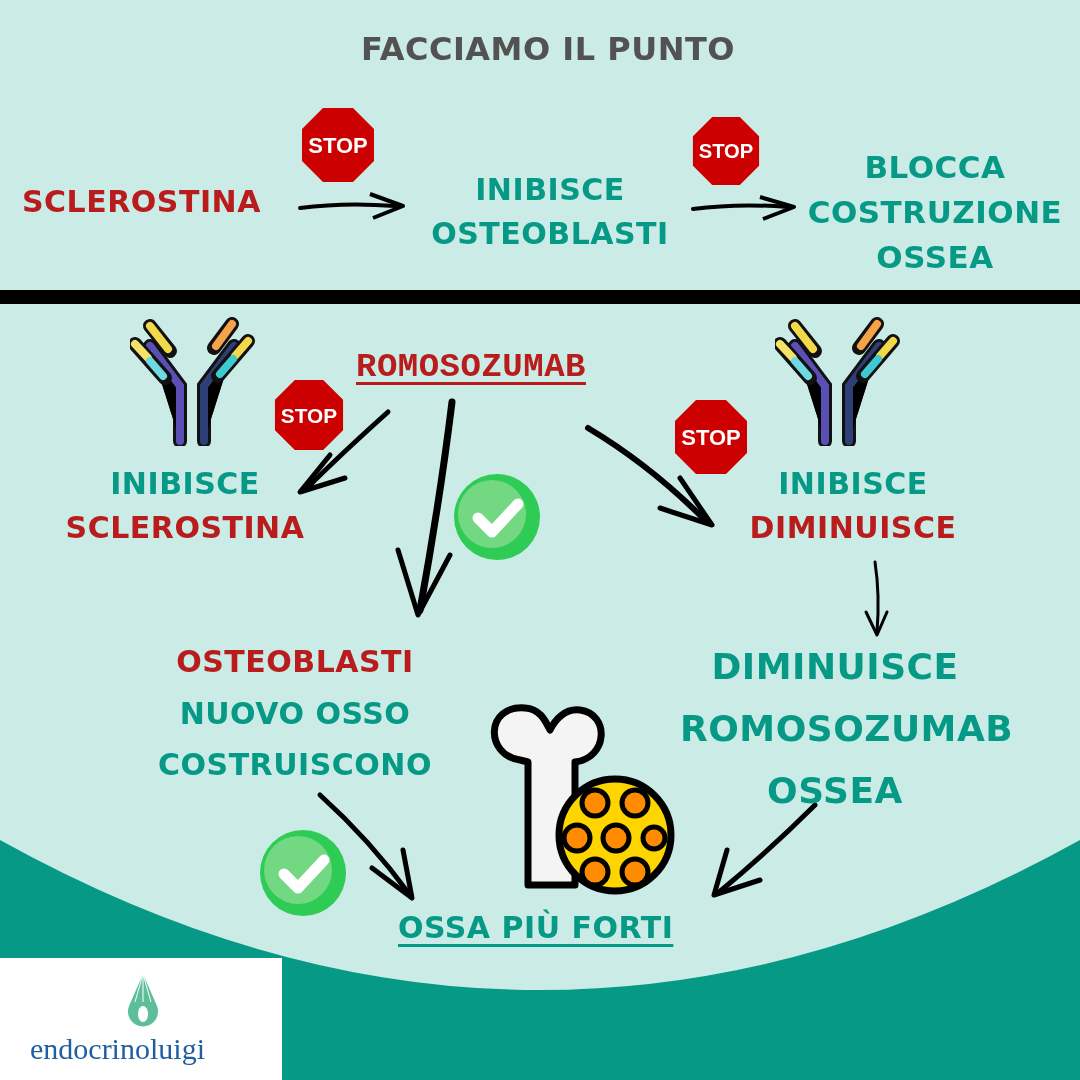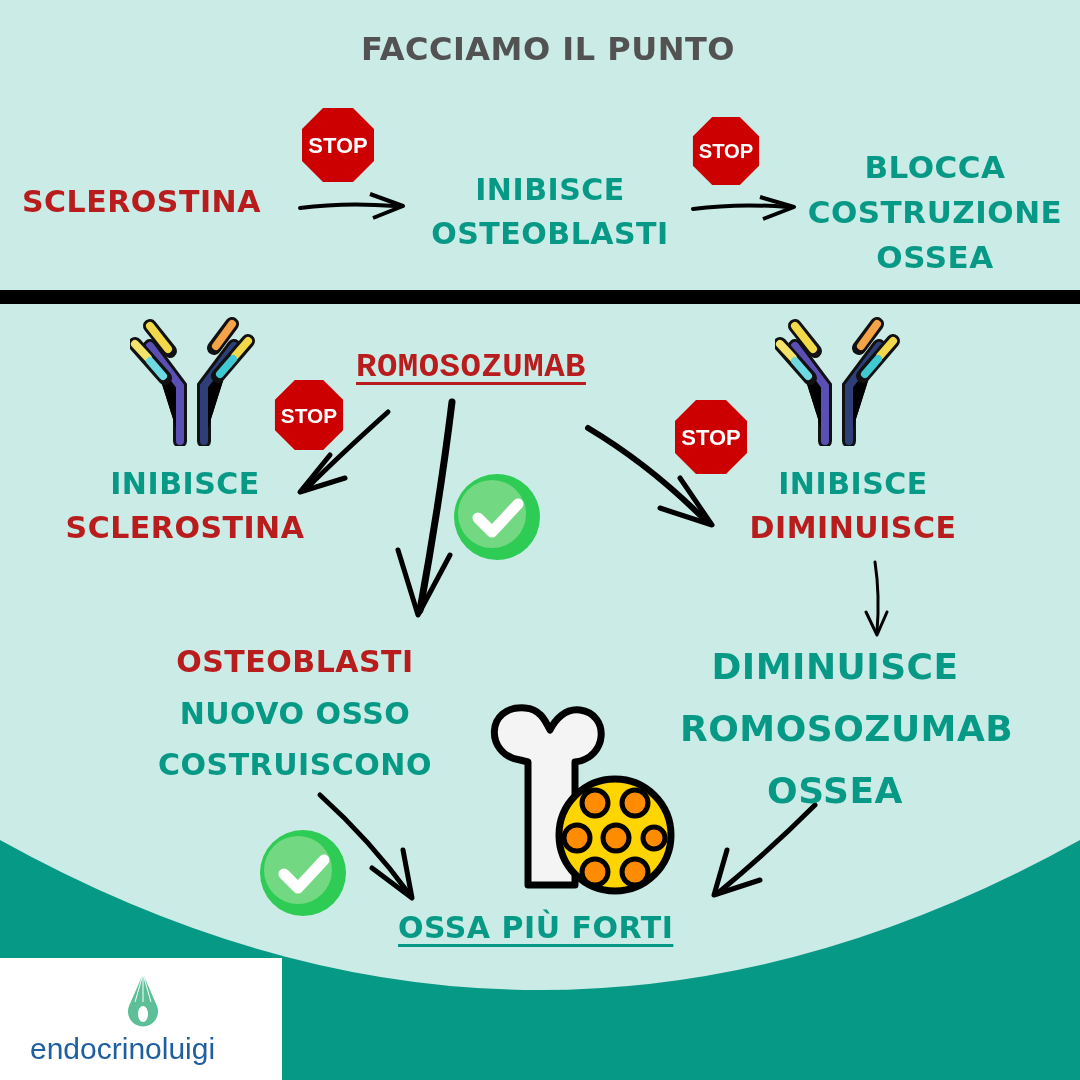--- a/index.html
+++ b/index.html
@@ -186,14 +186,14 @@
 <div class="abs" style="left:0;top:958px;width:282px;height:122px;background:#fff;">
   <svg class="abs" style="left:123px;top:14px" width="40" height="58" viewBox="0 0 40 58">
     <path d="M20,2 L6,34 A15,15 0 1,0 34,34 Z" fill="#5cbf97"></path>
     <ellipse cx="20" cy="42" rx="5" ry="8" fill="#fff"></ellipse>
     <g stroke="#fff" stroke-width="1">
         <line x1="20" y1="2" x2="12" y2="30"></line>
         <line x1="20" y1="2" x2="28" y2="30"></line>
         <line x1="20" y1="2" x2="20" y2="30"></line>
       </g>
   </svg>
-  <div class="abs" style="left:30px;top:74px;font-family:Liberation Sans, sans-serif;font-size:30px;color:#1f5fa0;">endocrinoluigi</div>
+  <div class="abs" style="left:30px;top:74px;font-family:Liberation Serif, serif;font-size:30px;color:#1f5fa0;">endocrinoluigi</div>
 </div>
 
 </body></html>

